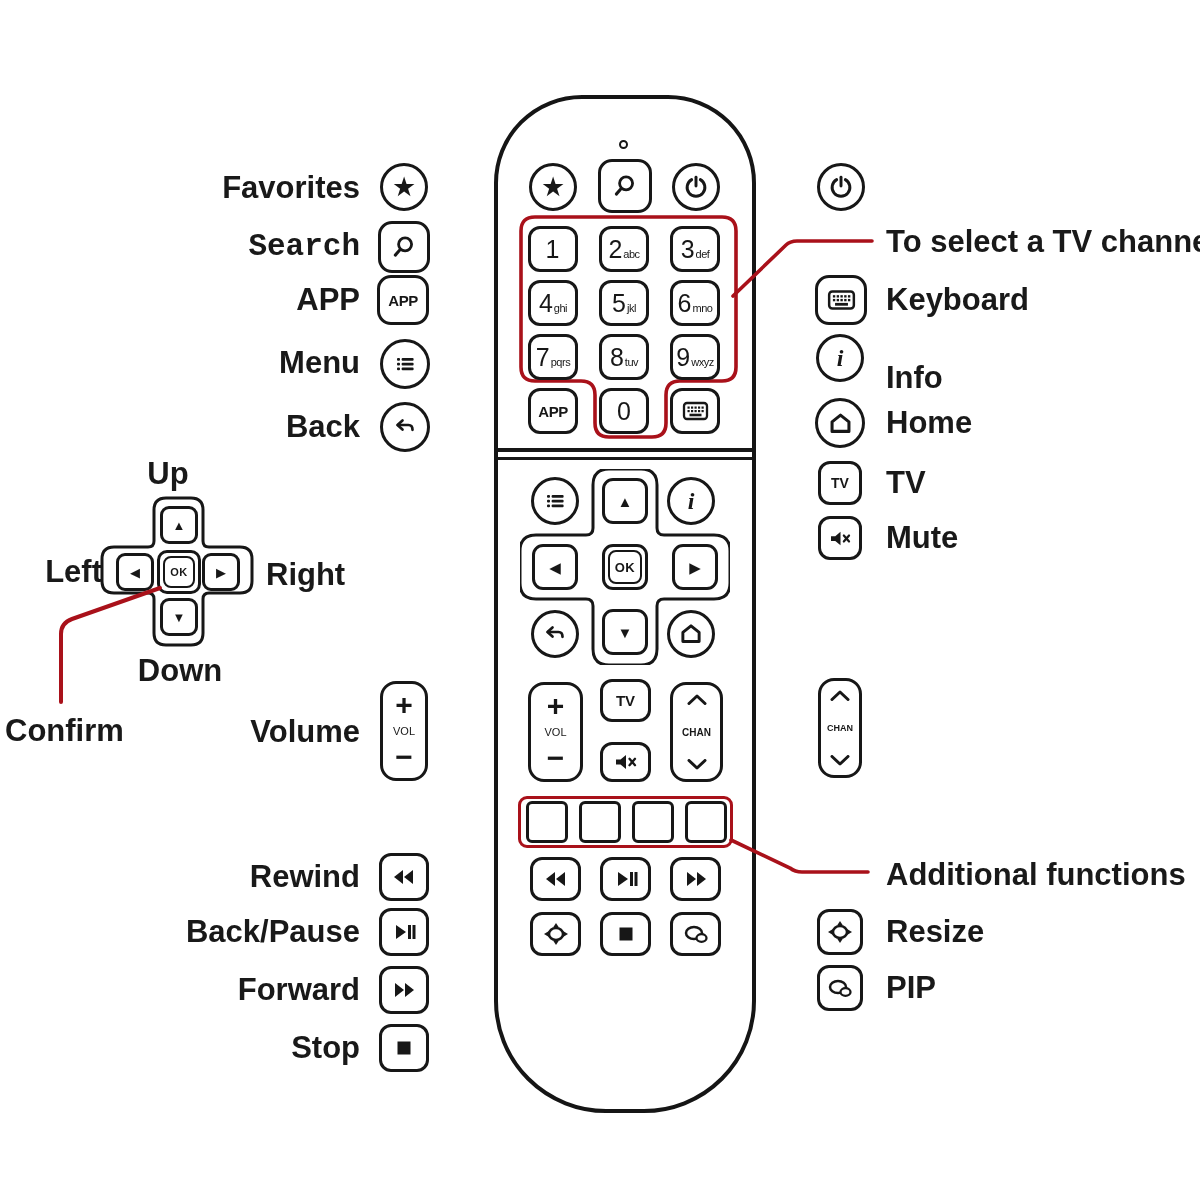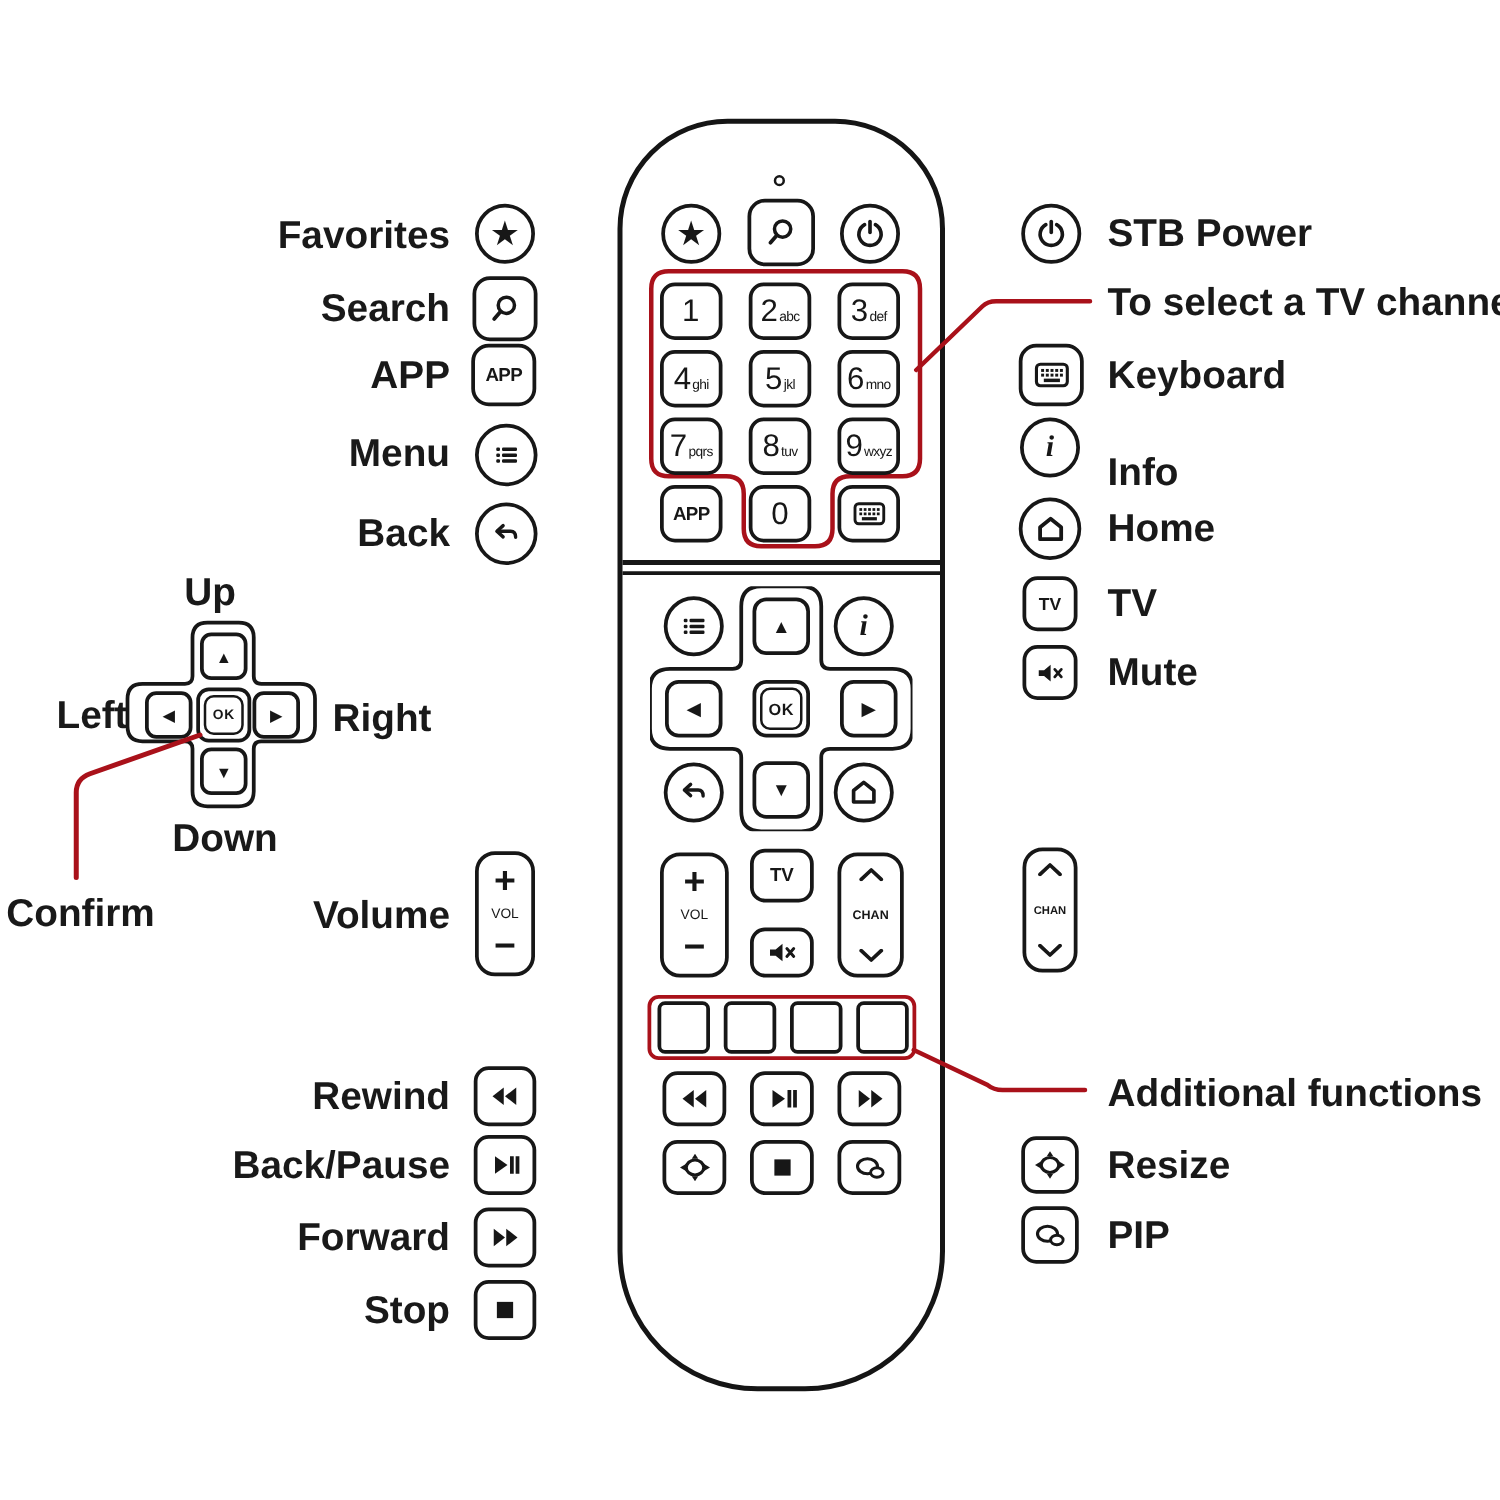--- a/index.html
+++ b/index.html
@@ -255,21 +255,21 @@
         <ellipse cx="18.5" cy="15" rx="5" ry="3.8" fill="#fff" stroke="#171717" stroke-width="2.3"></ellipse>
       </svg>
     </div>
   </div>
 
   <div class="callout ra" style="right:840px;top:169px;">Favorites</div>
   <div class="btn circ" style="left:380px;top:163px;width:48px;height:48px;">
     <span class="glyph-star">★</span>
   </div>
 
-  <div class="callout ra" style="right:840px;top:228px;">Search</div>
+  <div class="callout ra" style="right:840px;top:228px;font-family:Liberation Mono, monospace;">Search</div>
   <div class="btn sq" style="left:378px;top:221px;width:52px;height:52px;border-radius:14px;">
     <svg width="26" height="26" viewBox="0 0 24 24">
       <circle cx="13" cy="9.5" r="6" fill="none" stroke="#171717" stroke-width="2.6"></circle>
       <line x1="8.3" y1="14.6" x2="4" y2="19.5" stroke="#171717" stroke-width="2.8" stroke-linecap="round"></line>
     </svg>
   </div>
 
   <div class="callout ra" style="right:840px;top:281px;">APP</div>
   <div class="btn sq" style="left:377px;top:275px;width:52px;height:50px;border-radius:14px;">
     <span class="app-txt">APP</span>
@@ -359,21 +359,20 @@
         <rect x="1.5" y="1.5" width="13" height="13" fill="#171717"></rect>
       </svg>
   </div>
 
   <div class="btn circ" style="left:817px;top:163px;width:48px;height:48px;">
     <svg width="26" height="26" viewBox="0 0 24 24">
       <path d="M12 3 v8" stroke="#171717" stroke-width="2.7" stroke-linecap="round" fill="none"></path>
       <path d="M8 5.2 a8.2 8.2 0 1 0 8 0" stroke="#171717" stroke-width="2.7" fill="none" stroke-linecap="round"></path>
     </svg>
   </div>
-  <div class="callout" style="left:886px;top:168px;">STB Power</div>
 
   <div class="callout" style="left:886px;top:223px;">To select a TV channel</div>
 
   <div class="btn sq" style="left:815px;top:275px;width:52px;height:50px;border-radius:14px;">
     <svg width="29" height="24" viewBox="0 0 27 22">
       <rect x="2" y="3" width="23" height="16" rx="3" fill="none" stroke="#171717" stroke-width="2.3"></rect>
       <g fill="#171717">
         <rect x="5.5" y="6.5" width="2.2" height="2.2"></rect>
           <rect x="9" y="6.5" width="2.2" height="2.2"></rect>
           <rect x="12.5" y="6.5" width="2.2" height="2.2"></rect>

